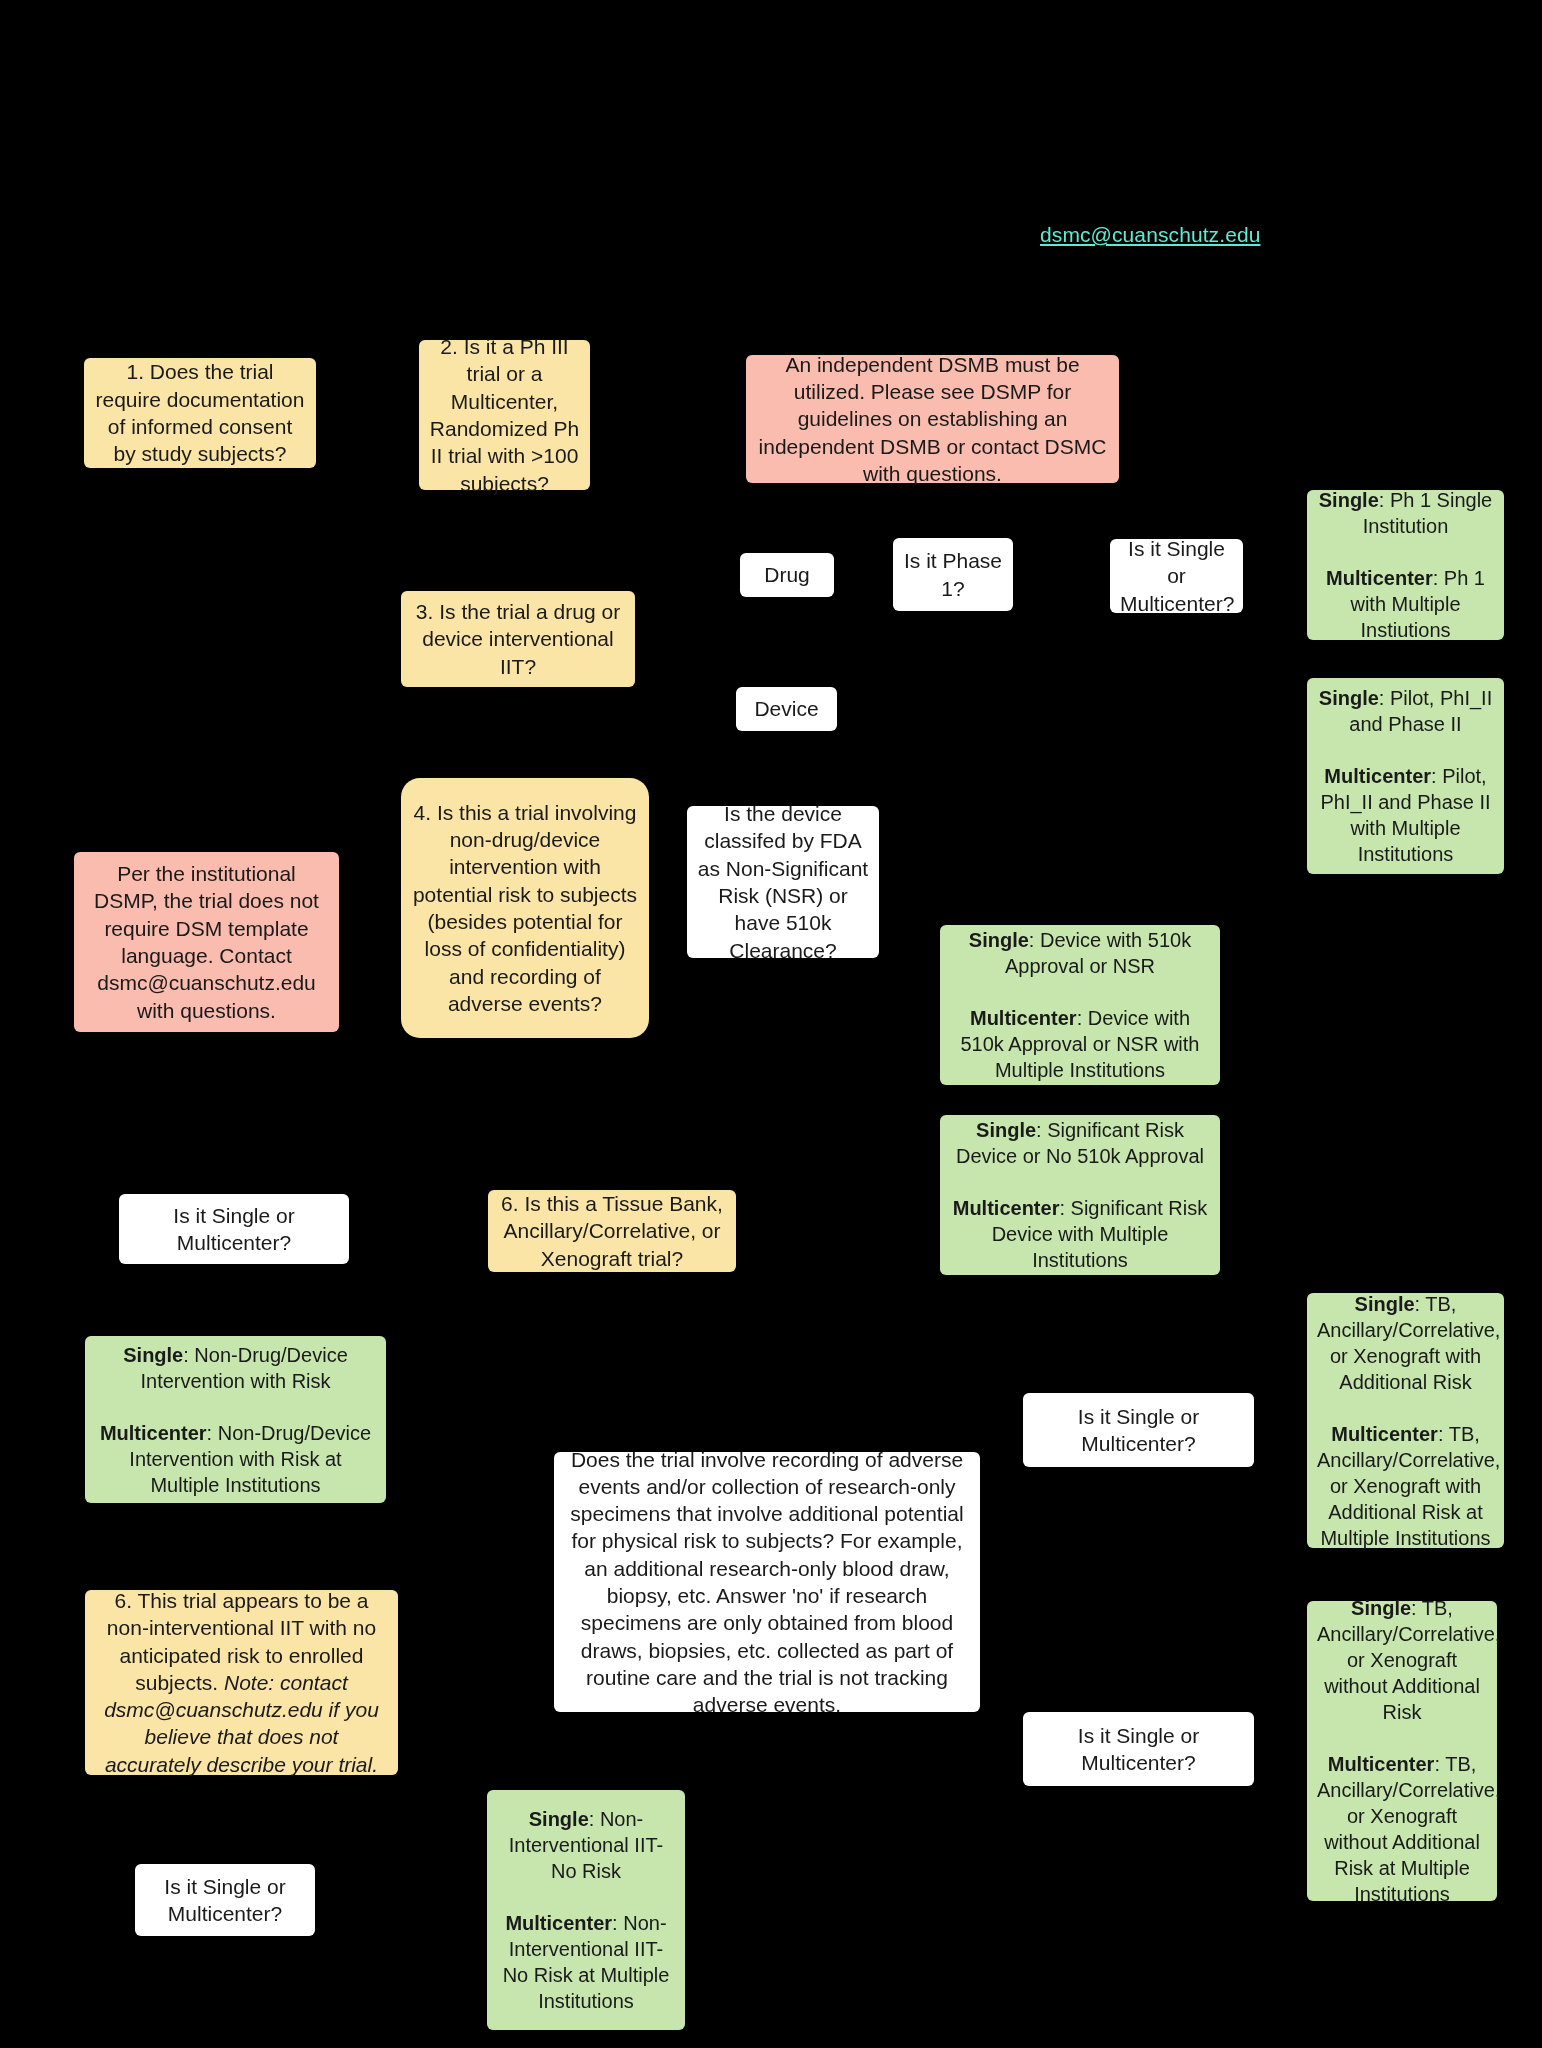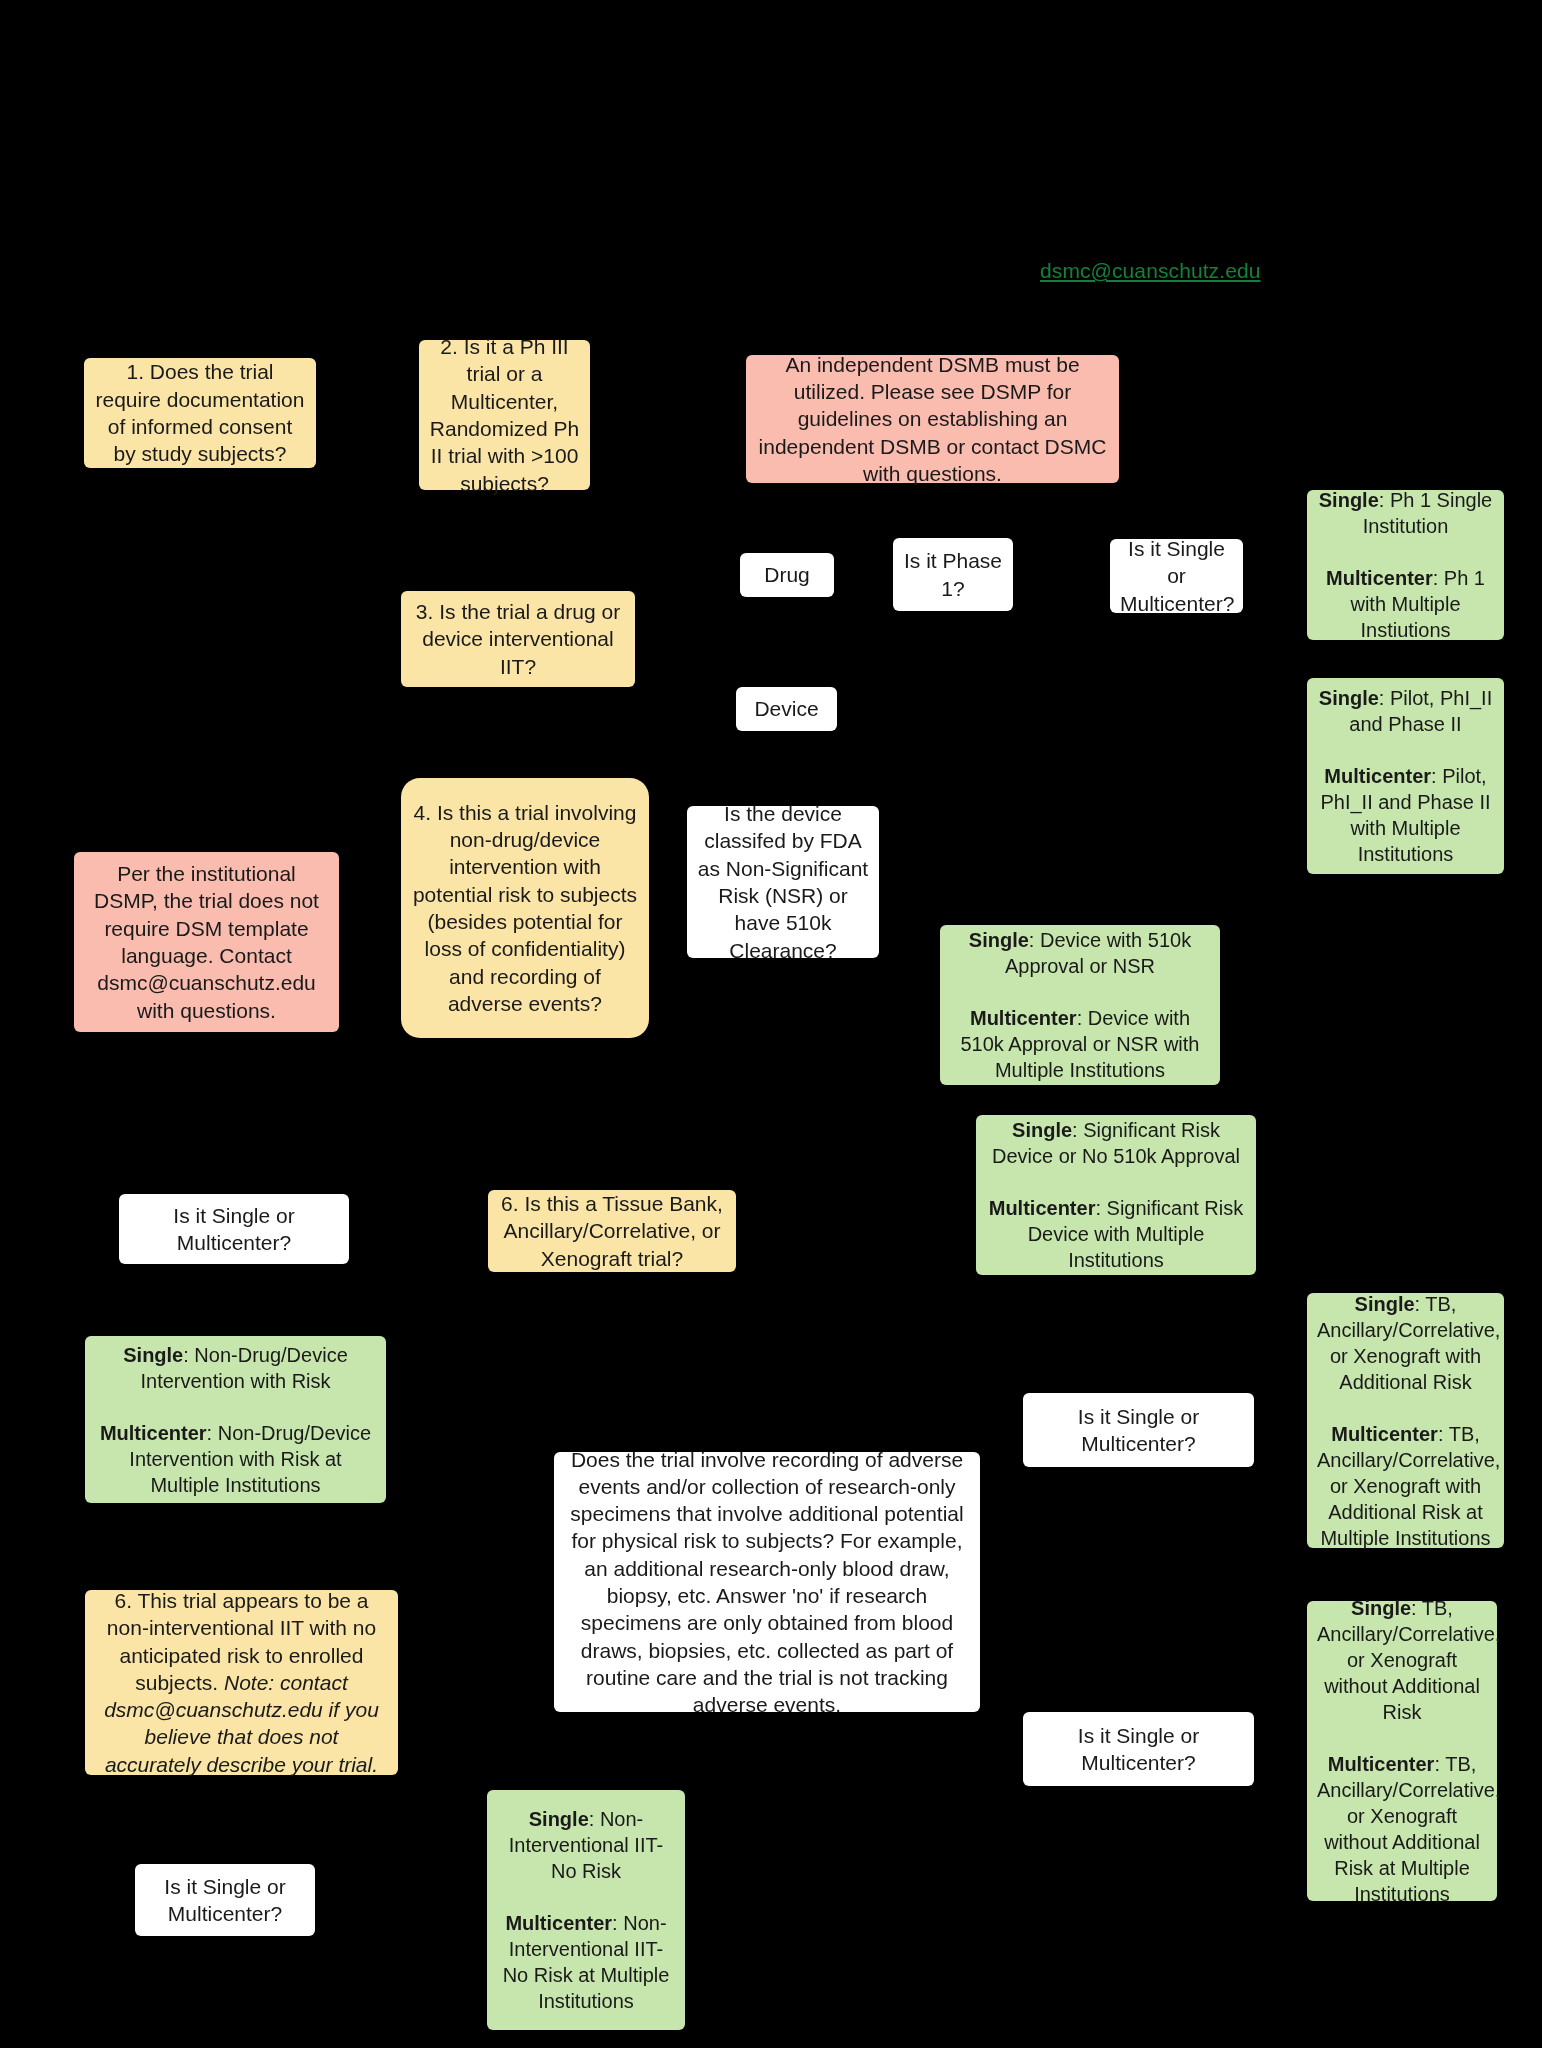--- a/index.html
+++ b/index.html
@@ -35,27 +35,26 @@
   }
   .yellow   { background: #FBE5A6; }
   .pink     { background: #F9BCAF; }
   .green    { background: #C6E6AD; }
   .white    { background: #FFFFFF; }
 
   .lbl-bold { font-weight: bold; }
 
   .email-link {
     position: absolute;
-    color: #15803d;
+    color: #5eead4;
     text-decoration: underline;
     font-size: 21px;
     white-space: nowrap;
     font-family: "Liberation Sans", sans-serif;
     letter-spacing: 0.1px;
-    margin-top: 36px;
   }
 
   .italic-note { font-style: italic; }
 
   
   .fs20 { font-size: 20px; }
   .fs21 { font-size: 21px; }
 </style>
 </head>
 <body>
@@ -113,21 +112,21 @@
   </div>
 
   <div class="node pink fs21" style="left:74px; top:852px; width:265px; height:180px;">
     <span class="txt">Per the institutional DSMP, the trial does not require DSM template language. Contact dsmc@cuanschutz.edu with questions.</span>
   </div>
 
   <div class="node green fs20" style="left:940px; top:925px; width:280px; height:160px;">
     <span class="txt"><span class="lbl-bold">Single</span><span>: Device with 510k Approval or NSR</span><br><br><span class="lbl-bold">Multicenter</span><span>: Device with 510k Approval or NSR with Multiple Institutions</span></span>
   </div>
 
-  <div class="node green fs20" style="left:940px; top:1115px; width:280px; height:160px;margin-left:36px;">
+  <div class="node green fs20" style="left:940px; top:1115px; width:280px; height:160px;">
     <span class="txt"><span class="lbl-bold">Single</span><span>: Significant Risk Device or No 510k Approval</span><br><br><span class="lbl-bold">Multicenter</span><span>: Significant Risk Device with Multiple Institutions</span></span>
   </div>
 
   <div class="node white fs21" style="left:119px; top:1194px; width:230px; height:70px;">
     <span class="txt">Is it Single or Multicenter?</span>
   </div>
 
   <div class="node yellow fs21" style="left:488px; top:1190px; width:248px; height:82px;">
     <span class="txt">6. Is this a Tissue Bank, Ancillary/Correlative, or Xenograft trial?</span>
   </div>

